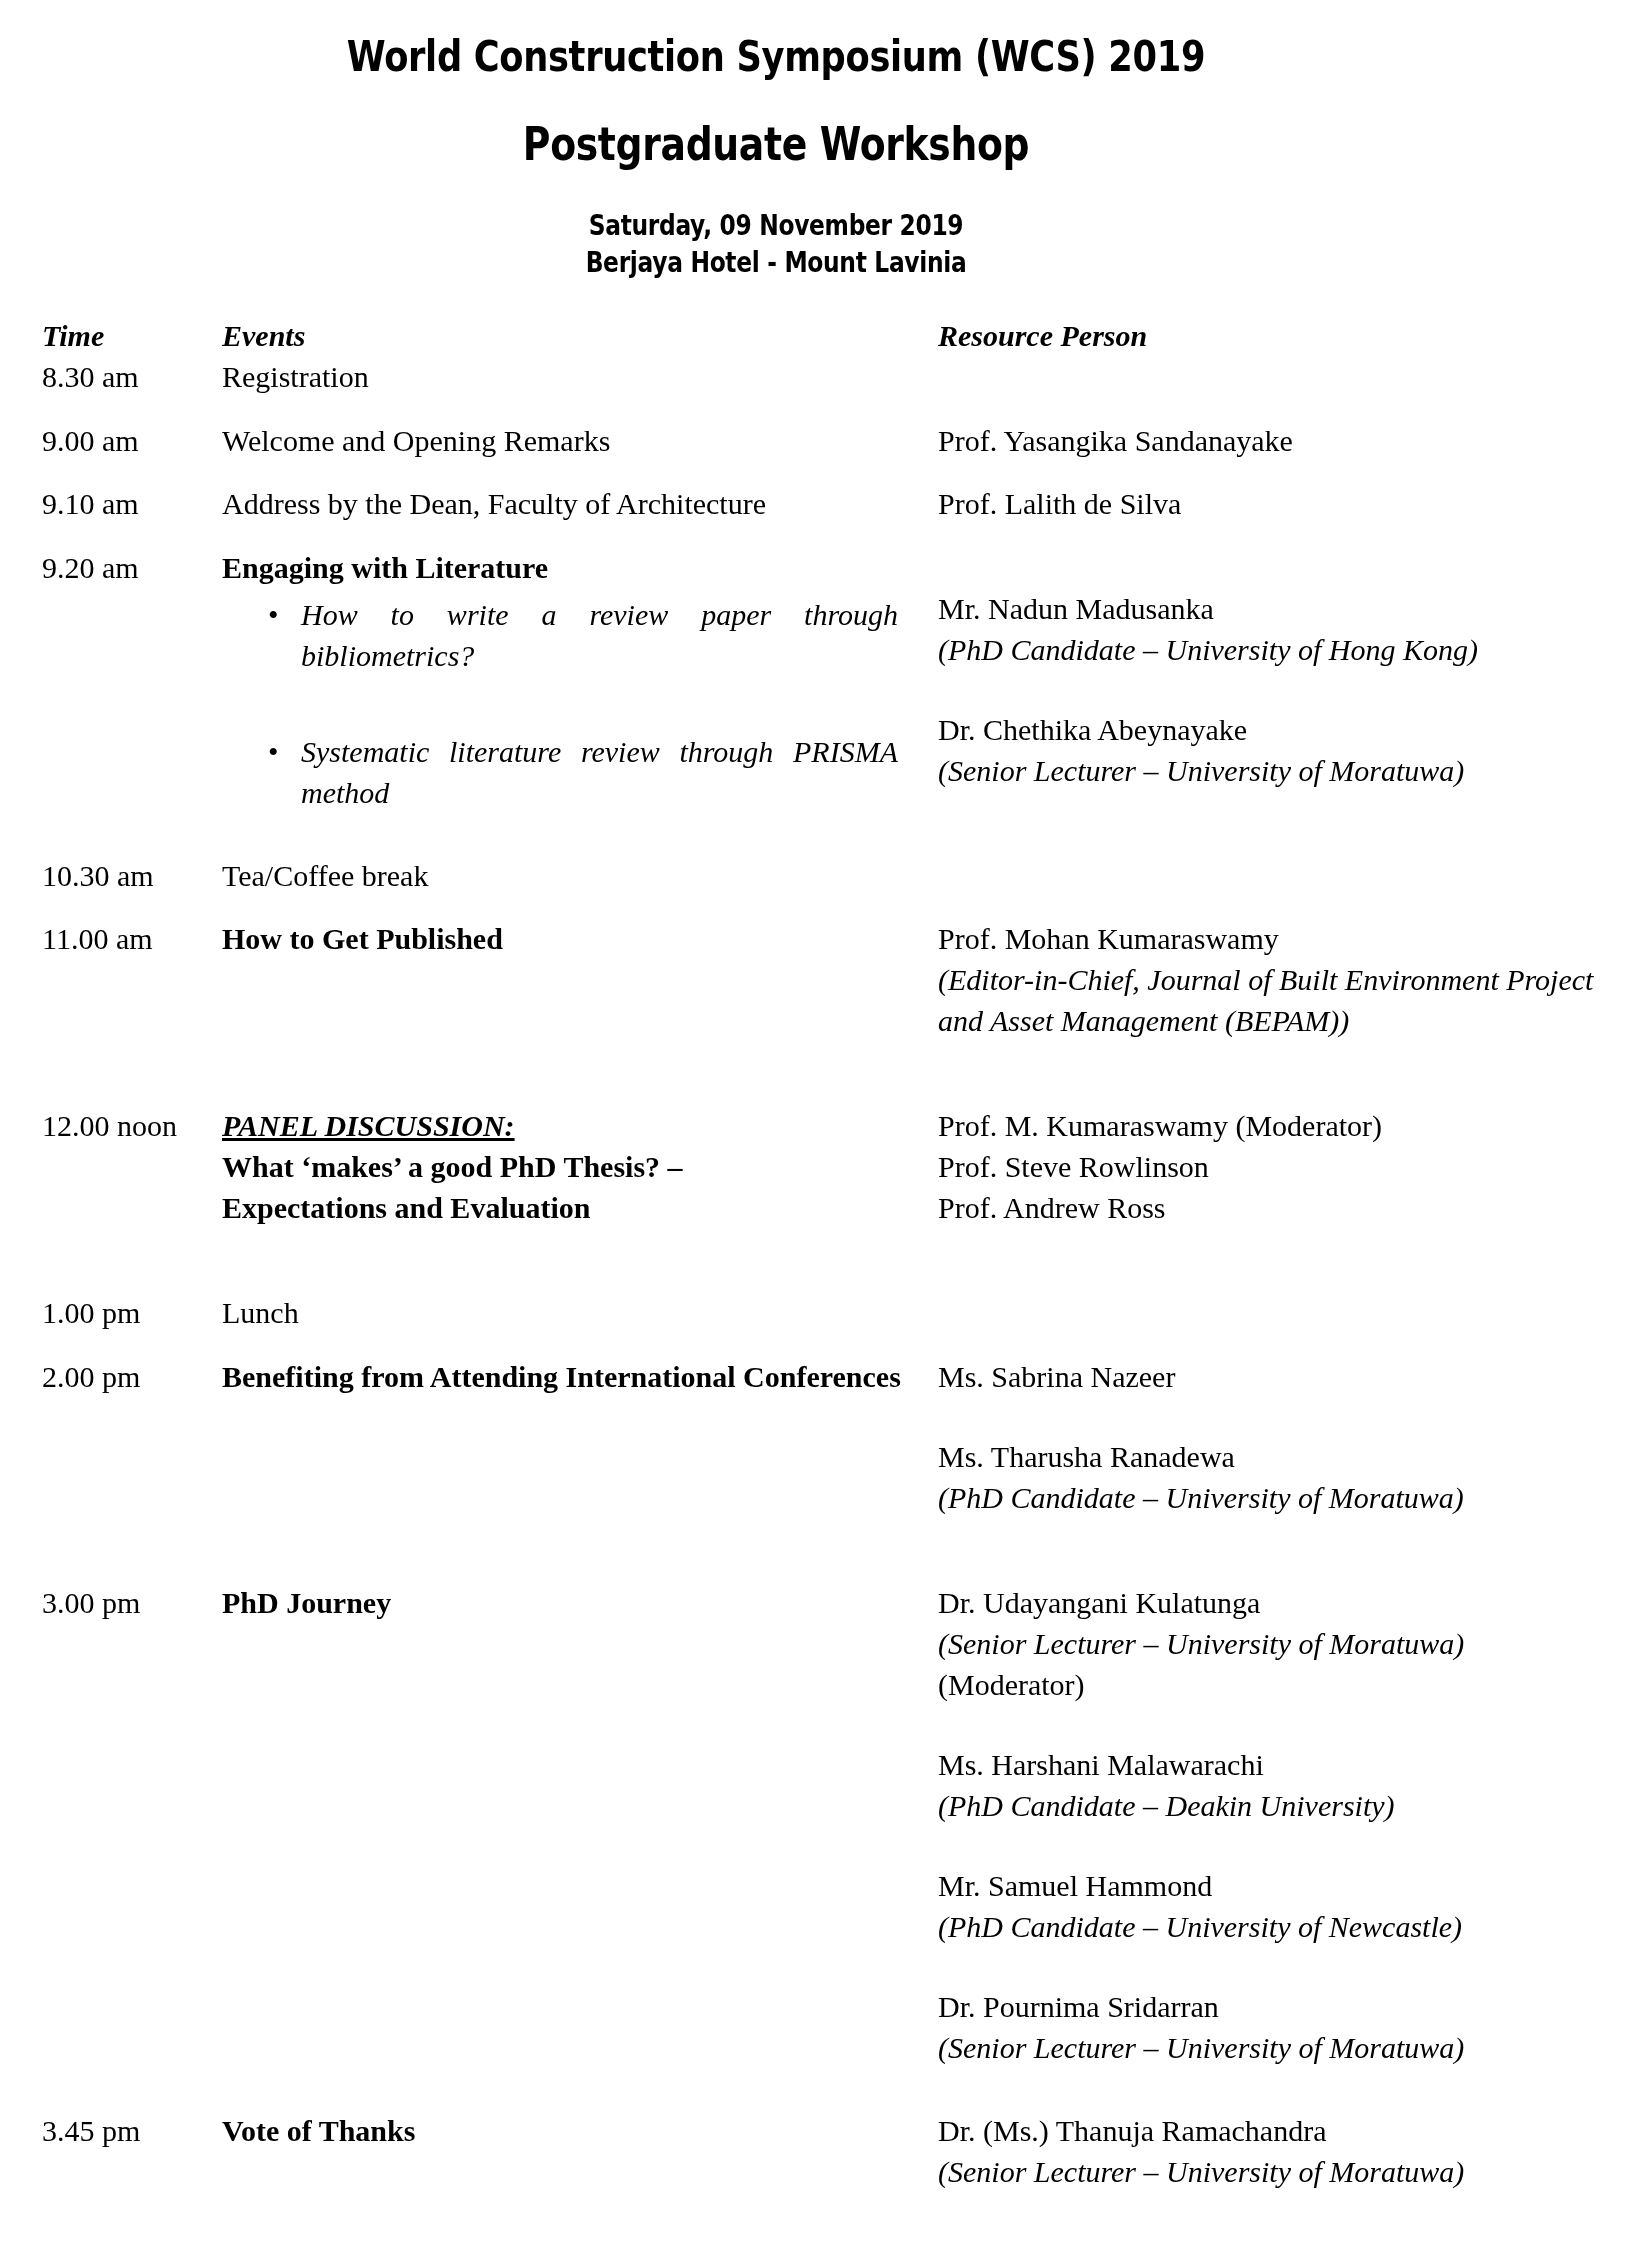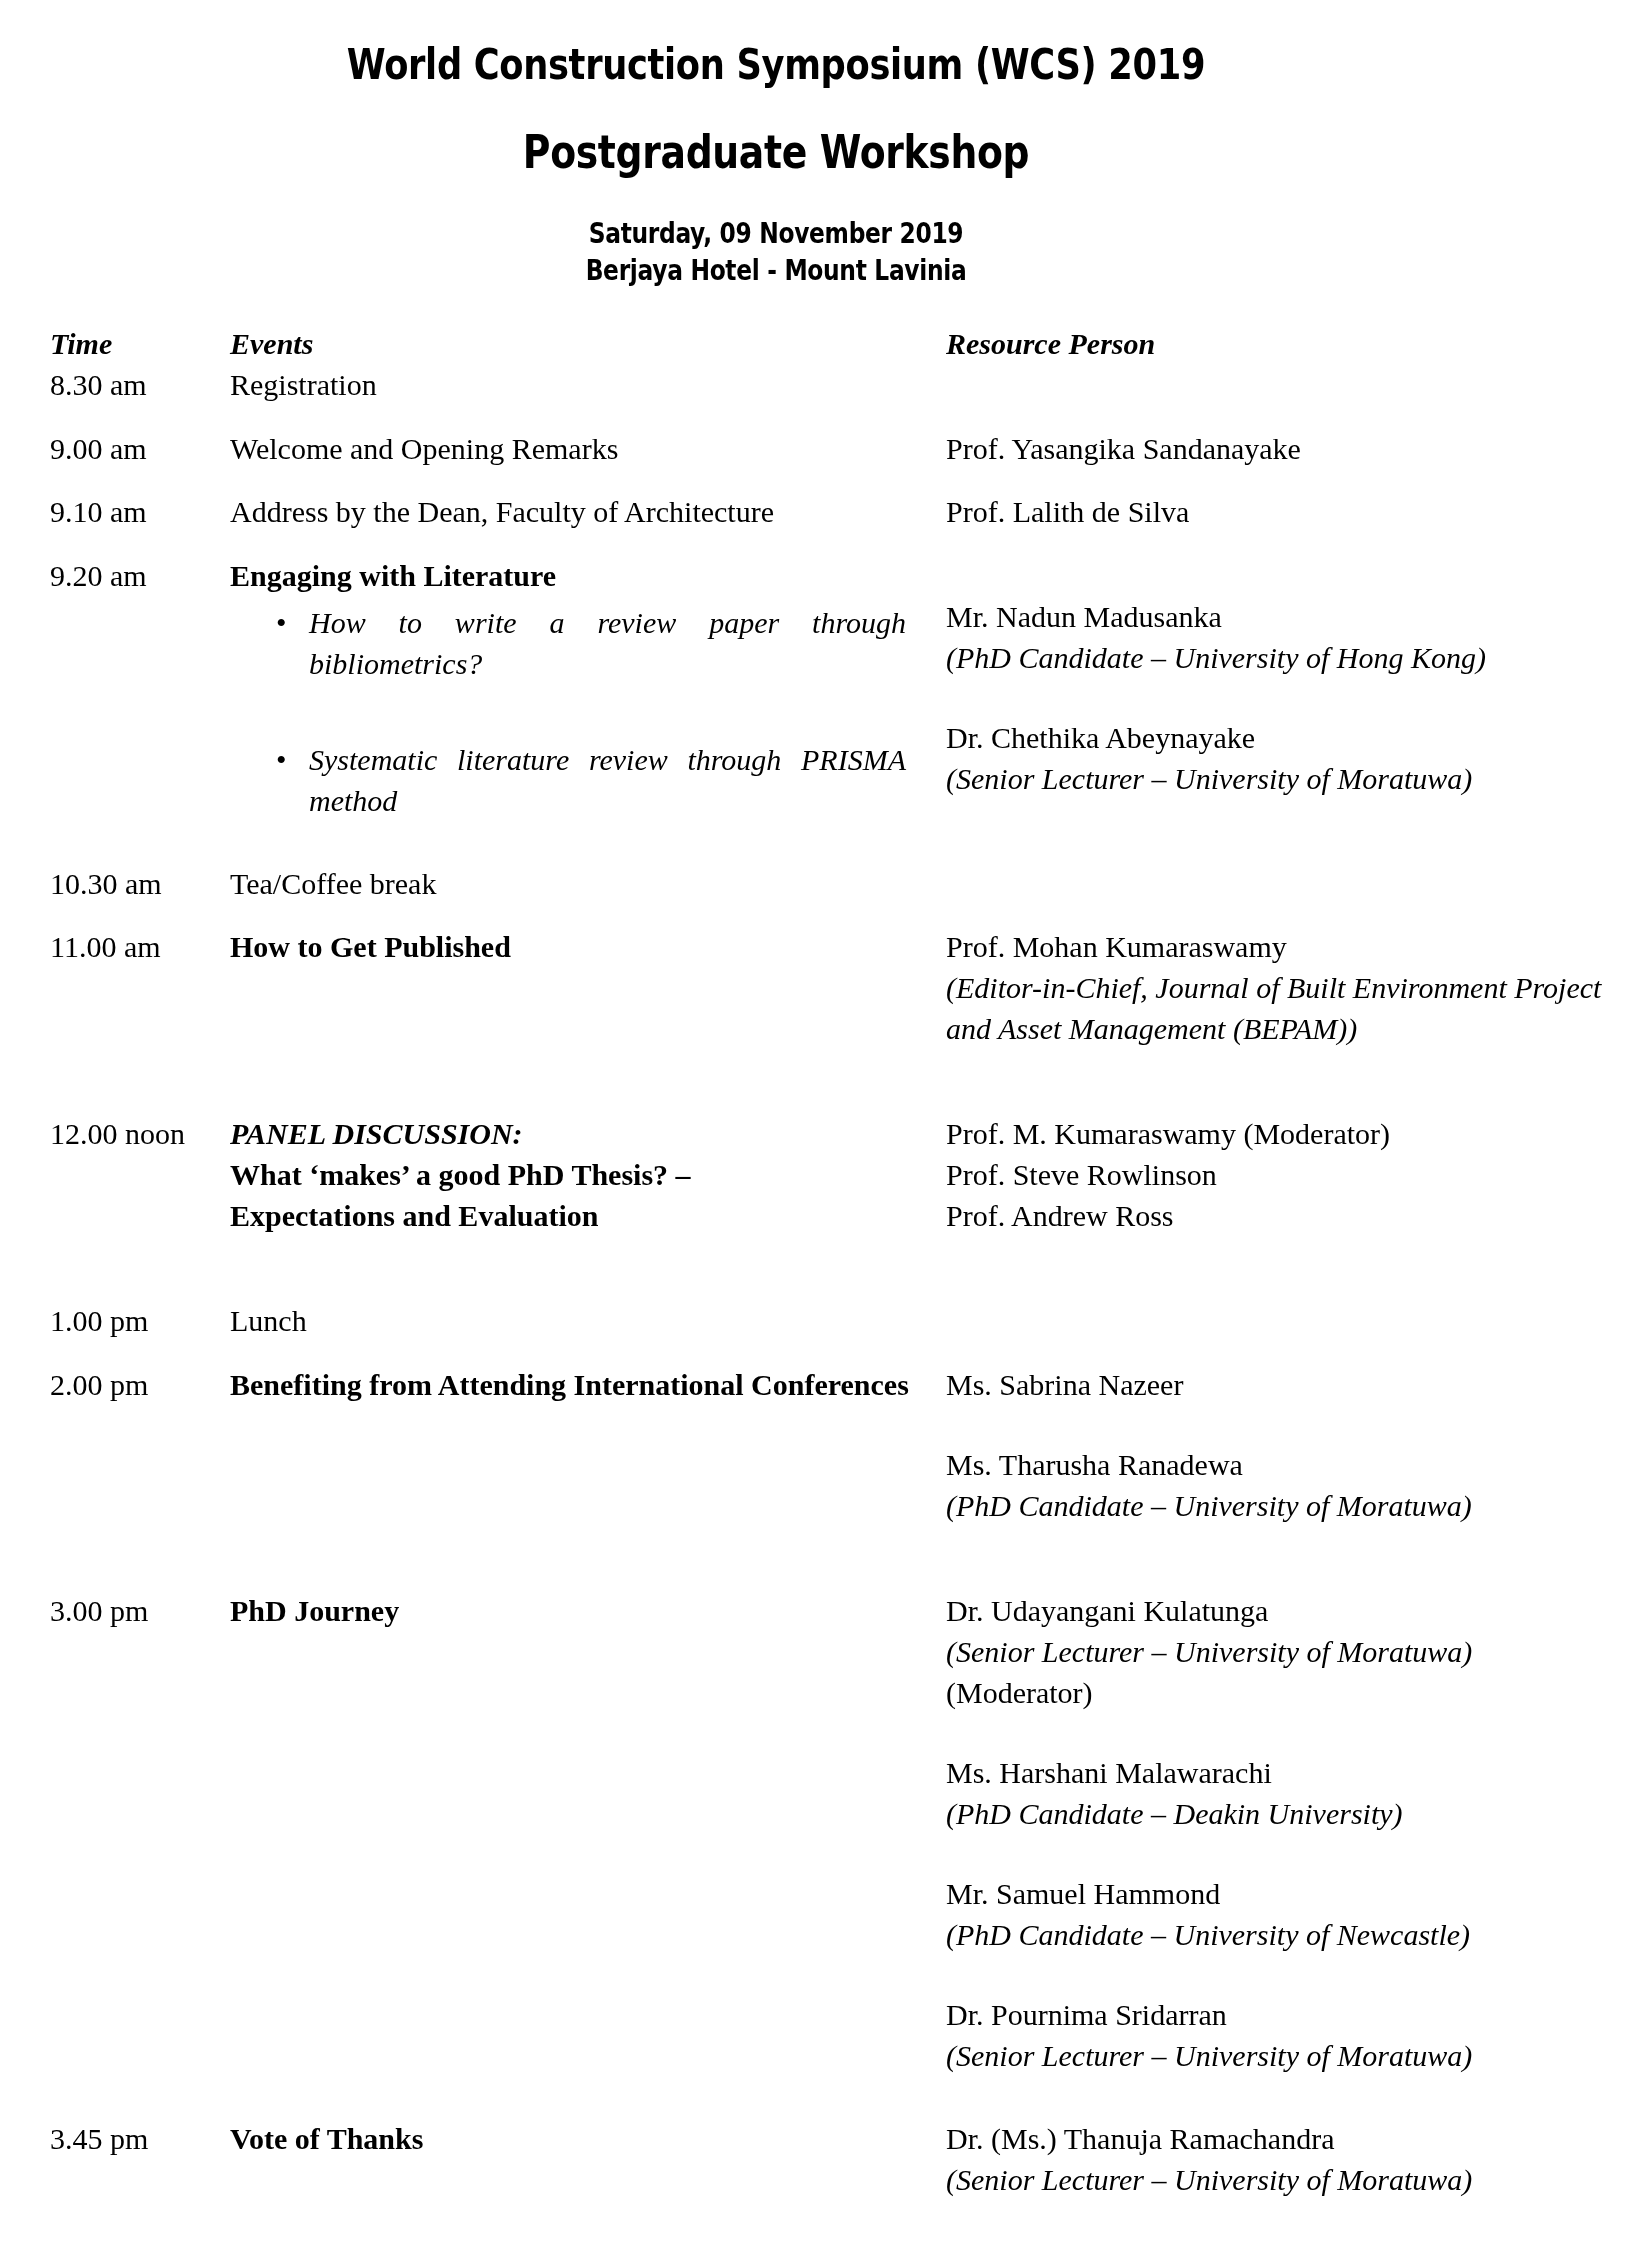--- a/index.html
+++ b/index.html
@@ -14,21 +14,21 @@
     font-family: "Liberation Serif", "DejaVu Serif", serif;
     color: #000000;
     position: relative;
     overflow: hidden;
   }
 
   .page {
     position: relative;
     width: 1552px;
     height: 2261px;
-    padding: 16px;
+    padding: 8px;
     box-sizing: border-box;
   }
 
   
   .header {
     text-align: center;
     padding-top: 21px;
   }
   .doc-title,
   .doc-subtitle,
@@ -97,21 +97,21 @@
   }
 
   .hdr .col-time,
   .hdr .col-events,
   .hdr .col-resource {
     font-weight: 700;
     font-style: italic;
   }
 
   .bold { font-weight: 700; }
-  .bolditalic { font-weight: 700; font-style: italic; }
+  .bolditalic { font-weight: 700; font-style: italic; text-decoration: underline; }
 
   
   .bullets {
     list-style: none;
     margin: 6px 0 0 0;
     padding: 0;
   }
   .bullets li {
     position: relative;
     padding-left: 79px;

